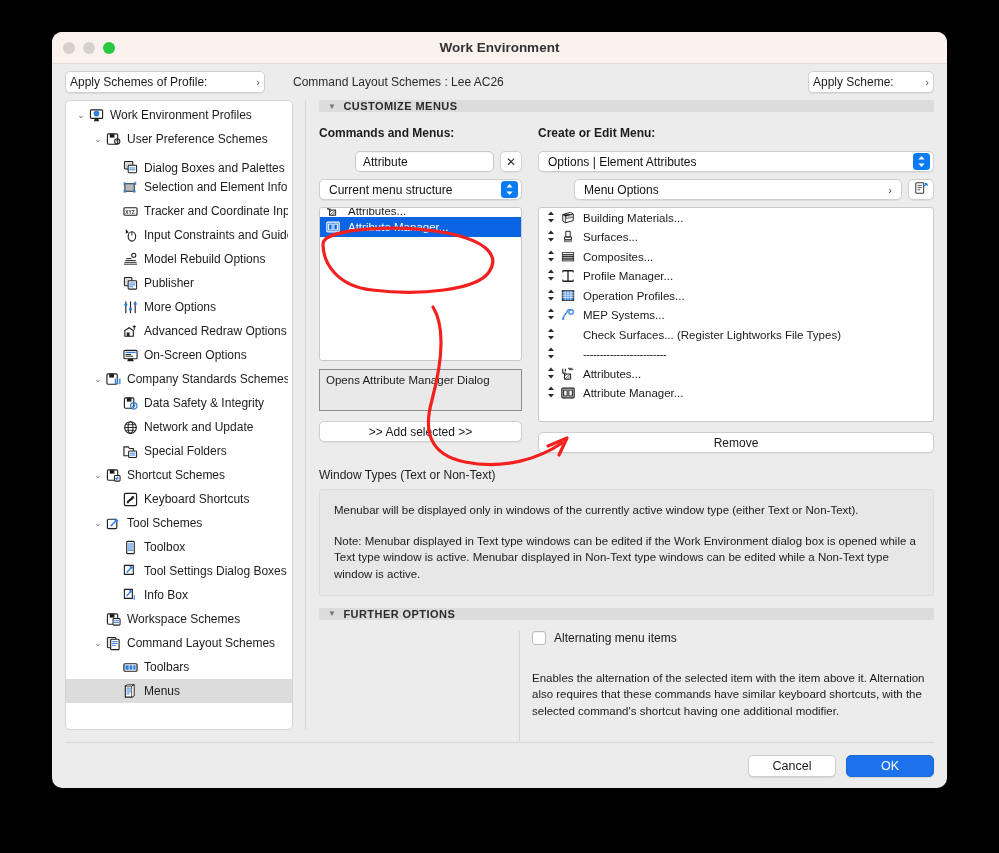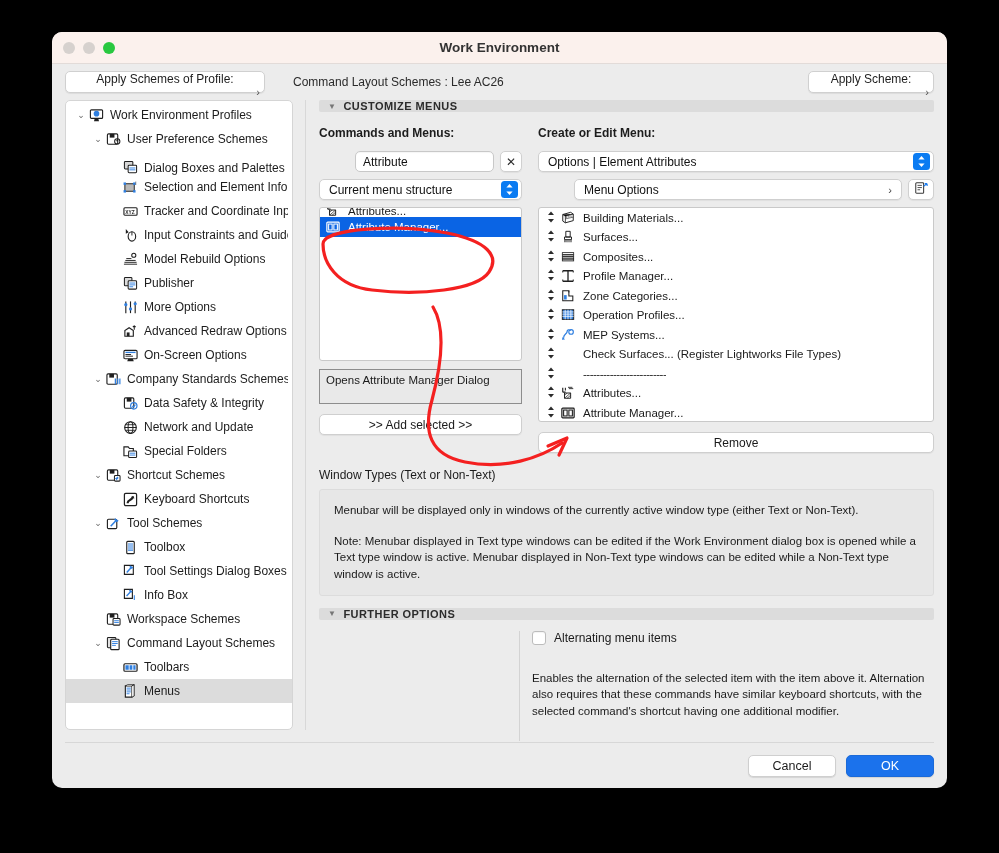--- a/index.html
+++ b/index.html
@@ -55,21 +55,20 @@
   .popbtn {
     height: 22px;
     background: #fff;
     border: 1px solid #d0d0d0;
     border-radius: 5px;
     box-shadow: 0 1px 1px rgba(0,0,0,0.07);
     display: flex; align-items: center;
     padding: 0 4px;
     font-size: 12px; color: #1d1d1d;
     position: relative;
-    flex-direction: column;
   }
   .popbtn .chev {
     margin-left: auto; padding-left: 10px;
     font-size: 11px; color: #555;
   }
   #apply-profile { position: absolute; left: 13px; width: 200px; }
   #apply-scheme  { position: absolute; right: 13px; width: 126px; }
   .scheme-label {
     position: absolute; left: 241px; top: 11px;
     font-size: 12px; color: #2a2a2a;
@@ -220,21 +219,21 @@
     margin-right: 6px;
   }
   .lrow .grip {
     width: 16px; flex: 0 0 16px;
     text-align: center;
     font-size: 10px; color: #333;
   }
   .lrow .txt { overflow: hidden; }
 
   .descbox {
-    height: 35px;
+    height: 42px;
     background: #e9e9e9;
     border: 1px solid #8d8d8d;
     margin-top: 8px;
     font-size: 11.5px; color: #1a1a1a;
     padding: 4px 6px;
   }
   .widebtn {
     height: 21px;
     background: #fff;
     border: 1px solid #cfcfcf;
@@ -797,34 +796,20 @@
                 </span>
                 <span class="txt">Profile Manager...</span>
               </div>
               <div class="lrow">
                 <span class="grip"><svg width="8" height="12" viewBox="0 0 8 12">
                     <path d="M4 0.5 L7 4 L1 4 Z" fill="#2b2b2b"></path>
                     <path d="M4 11.5 L1 8 L7 8 Z" fill="#2b2b2b"></path>
                   </svg></span>
                 <span class="ico">
                   <svg width="14" height="14" viewBox="0 0 16 16">
-                    <path d="M2 2 L9 2 L9 8 L13.5 8 L13.5 13.5 L2 13.5 Z" fill="none" stroke="#1f1f1f" stroke-width="1.2"></path>
-                    <rect x="3.5" y="7" width="3" height="5" fill="#2f7fe0"></rect>
-                    <path d="M9 2 L9 4" stroke="#1f1f1f" stroke-width="1"></path>
-                  </svg>
-                </span>
-                <span class="txt">Zone Categories...</span>
-              </div>
-              <div class="lrow">
-                <span class="grip"><svg width="8" height="12" viewBox="0 0 8 12">
-                    <path d="M4 0.5 L7 4 L1 4 Z" fill="#2b2b2b"></path>
-                    <path d="M4 11.5 L1 8 L7 8 Z" fill="#2b2b2b"></path>
-                  </svg></span>
-                <span class="ico">
-                  <svg width="14" height="14" viewBox="0 0 16 16">
                     <rect x="1.5" y="2" width="13" height="11" fill="#2f7fe0" stroke="#1f1f1f" stroke-width="1.1"></rect>
                     <path d="M1.5 4.5 H14.5 M1.5 7 H14.5 M1.5 9.5 H14.5 M4.8 2 V13 M8 2 V13 M11.3 2 V13" stroke="#fff" stroke-width="0.9"></path>
                   </svg>
                 </span>
                 <span class="txt">Operation Profiles...</span>
               </div>
               <div class="lrow">
                 <span class="grip"><svg width="8" height="12" viewBox="0 0 8 12">
                     <path d="M4 0.5 L7 4 L1 4 Z" fill="#2b2b2b"></path>
                     <path d="M4 11.5 L1 8 L7 8 Z" fill="#2b2b2b"></path>

